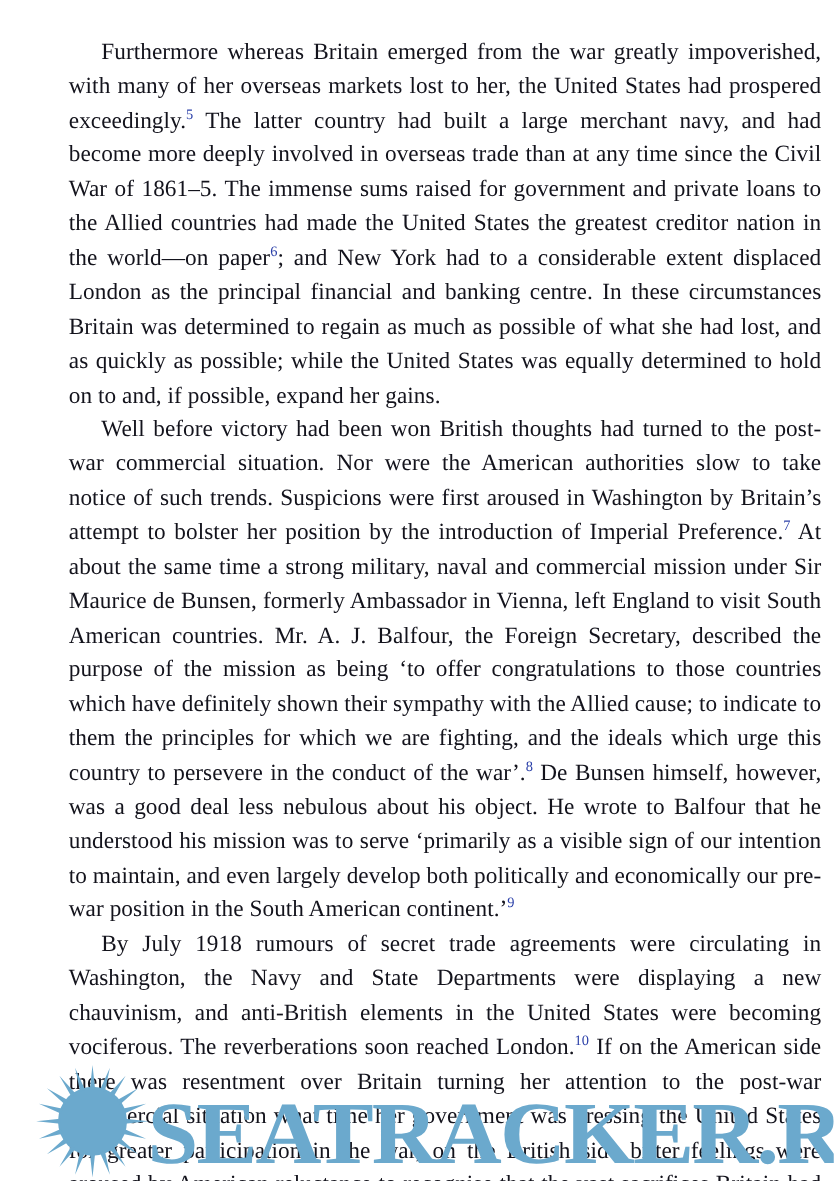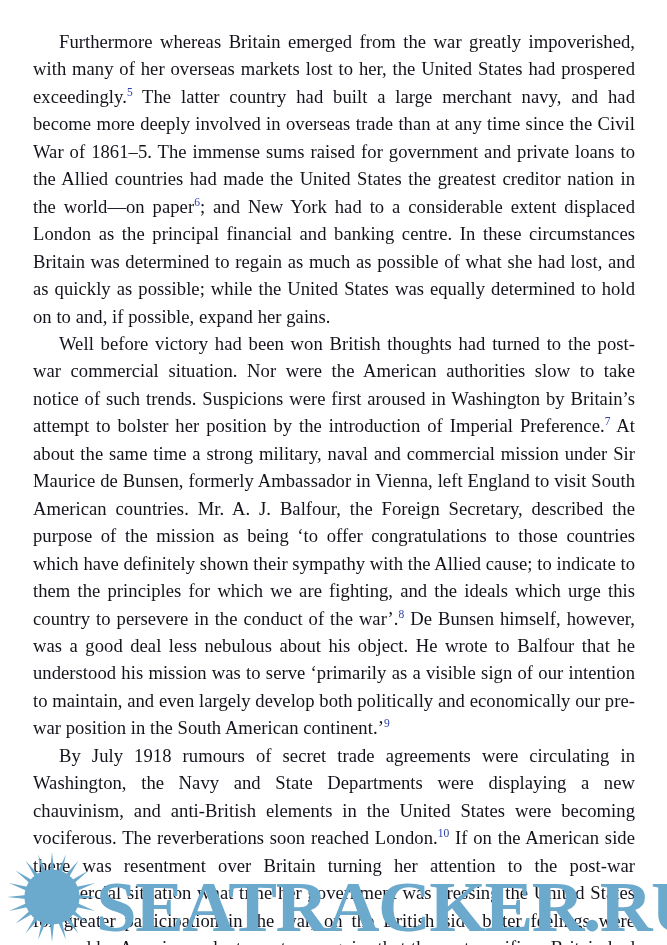--- a/index.html
+++ b/index.html
@@ -12,20 +12,21 @@
     height: 945px;
     overflow: hidden;
     position: relative;
     font-family: "Liberation Serif", "DejaVu Serif", serif;
   }
 
   #page {
     position: absolute;
     inset: 0;
     background: #ffffff;
+    margin-left: 22px;
   }
 
   #text-column {
     position: absolute;
     left: 33px;
     top: 28px;
     width: 602px;
     color: #13131c;
     font-size: 18.6px;
     line-height: 27.45px;

